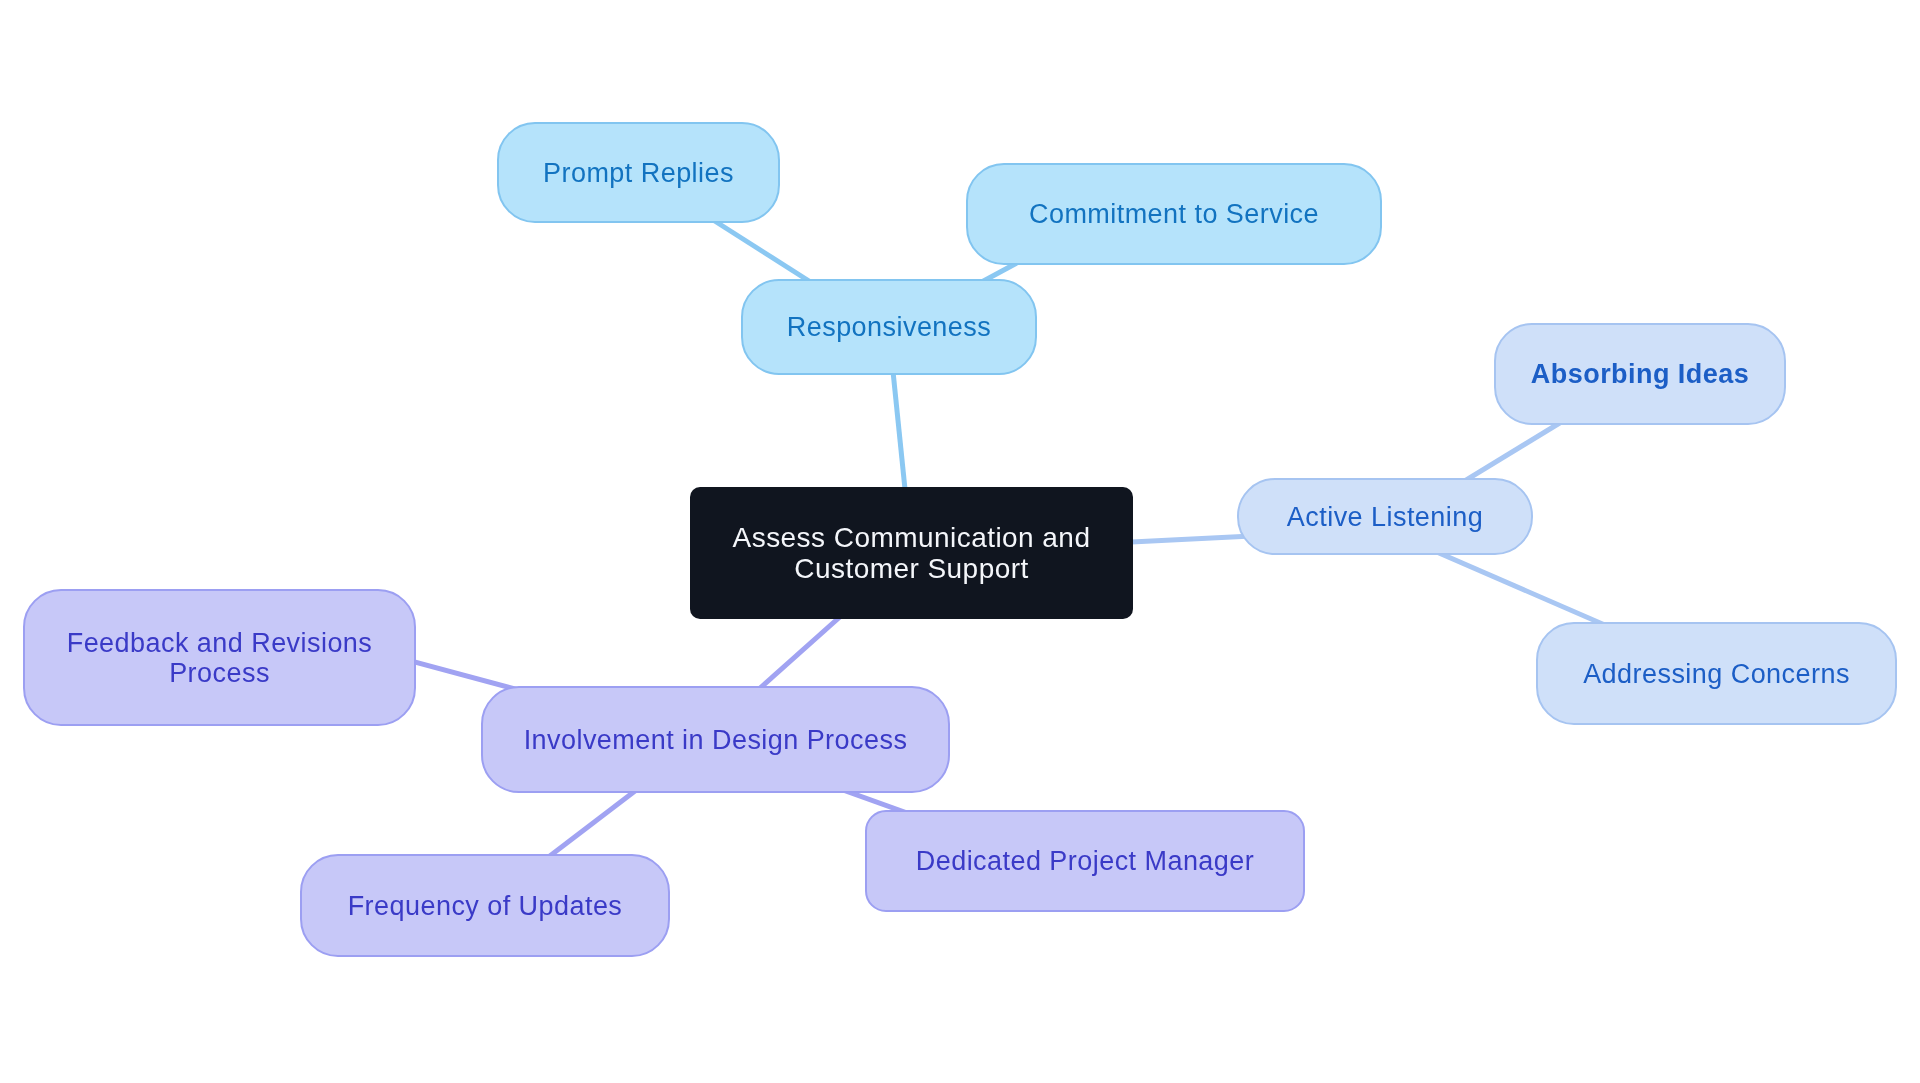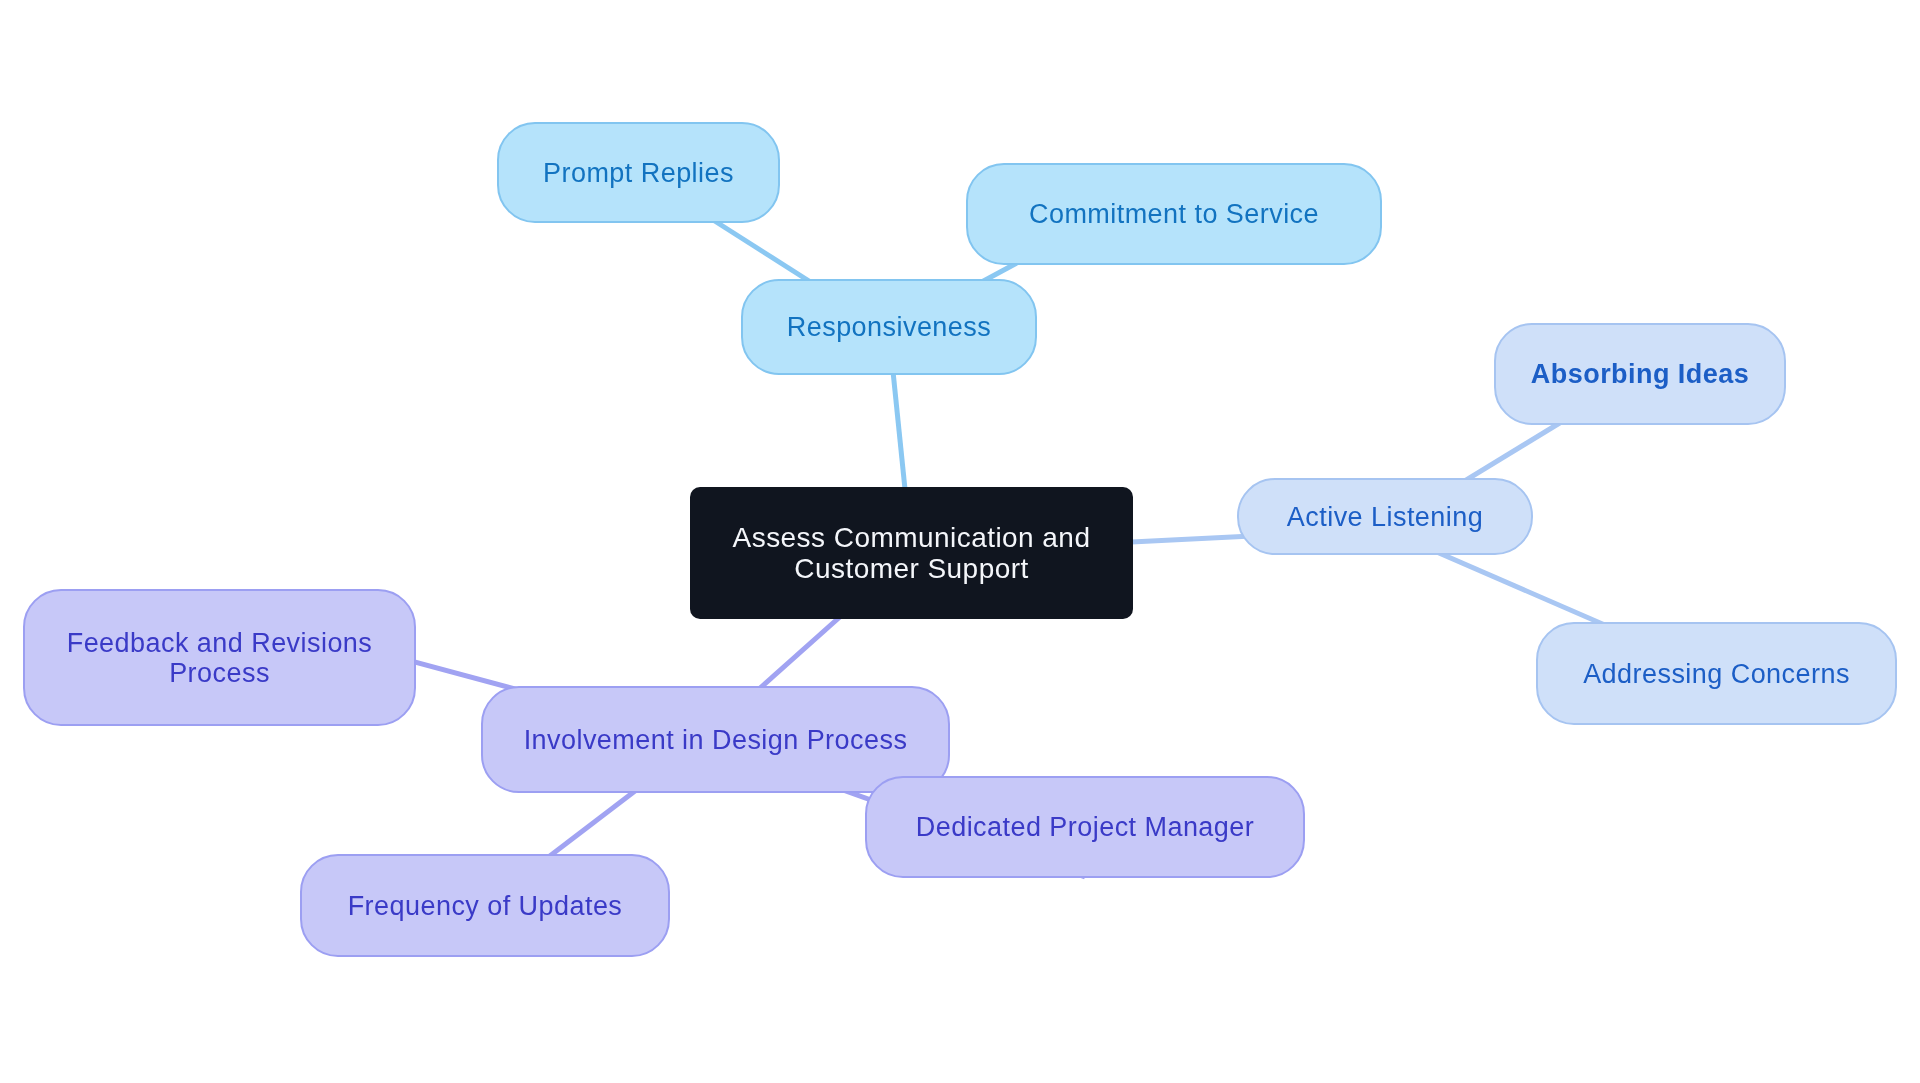--- a/index.html
+++ b/index.html
@@ -109,17 +109,17 @@
   </div>
 
   <div class="node leaf" style="left: 23px; top: 541px; width: 393px; height: 137px; margin-top: 48px; --fill: #c7c8f8; --border: #9c9ff2; --text: #3a3ac7;">
     <span>Feedback and Revisions Process</span>
   </div>
 
   <div class="node leaf" style="left: 300px; top: 854px; width: 370px; height: 103px; --fill: #c7c8f8; --border: #9c9ff2; --text: #3a3ac7;">
     <span>Frequency of Updates</span>
   </div>
 
-  <div class="node leaf" style="left: 865px; top: 776px; width: 440px; height: 102px; --fill: #c7c8f8; --border: #9c9ff2; --text: #3a3ac7;">
+  <div class="node leaf" style="left: 865px; top: 810px; width: 440px; height: 102px; border-radius: 21px; --fill: #c7c8f8; --border: #9c9ff2; --text: #3a3ac7;">
     <span>Dedicated Project Manager</span>
   </div>
 
 </div>
 
 </body></html>

